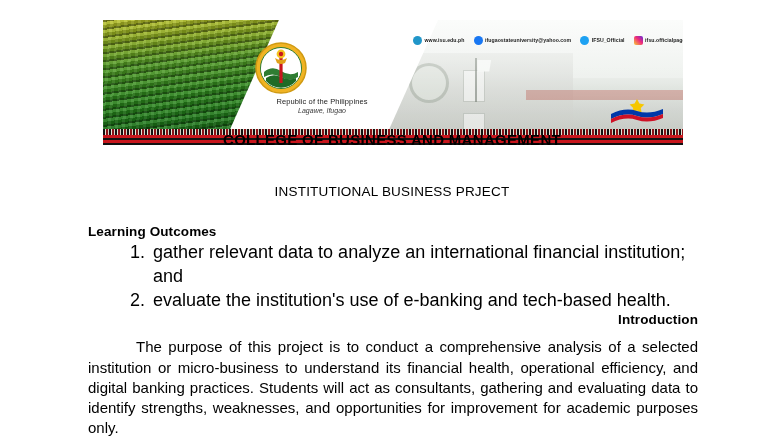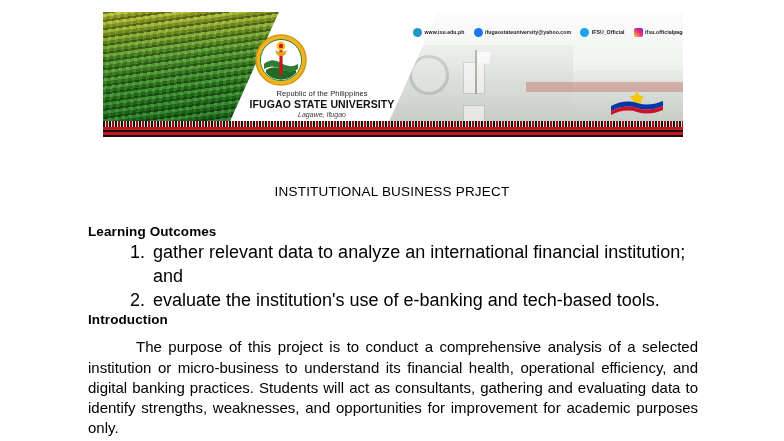--- a/index.html
+++ b/index.html
@@ -22,21 +22,21 @@
     position: relative;
     width: 784px;
     height: 441px;
     background: #ffffff;
   }
 
   
   .banner {
     position: absolute;
     left: 103px;
-    top: 12px;
+    top: 20px;
     width: 580px;
     height: 125px;
     overflow: hidden;
     background: #fef9c3;
   }
 
   
   .banner-left {
     position: absolute;
     left: 0;
@@ -326,21 +326,21 @@
     padding-left: 62px;
     font-size: 18px;
     color: #000;
   }
   ol.outcomes li {
     margin: 0;
     padding-left: 3px;
     line-height: 1.32;
   }
 
-  .sec-intro { margin-top: 22px; }
+  .sec-intro { margin-top: 22px; text-align: right; }
 
   p.para {
     font-size: 15px;
     text-align: justify;
     text-indent: 48px;
     margin: 10px 0 0 0;
     line-height: 1.35;
     color: #000;
   }
 </style>
@@ -383,21 +383,20 @@
         <rect x="24.4" y="13" width="3.2" height="28" fill="#c8161d"></rect>
         <circle cx="26" cy="12" r="4.4" fill="#f3c220"></circle>
         <circle cx="26" cy="12" r="2.2" fill="#c8161d"></circle>
         <path d="M20 16 q6 4 12 0 l-2 5 q-4 2 -8 0 z" fill="#e0a119"></path>
         <circle cx="26" cy="26" r="25" fill="none" stroke="#d09a12" stroke-width="1.5"></circle>
       </svg>
     </div>
 
     <div class="isu-names">
       <div class="isu-rep">Republic of the Philippines</div>
-      <div class="isu-name">IFUGAO STATE UNIVERSITY</div>
       <div class="isu-loc">Lagawe, Ifugao</div>
     </div>
 
     <div class="social-strip">
       <span class="social-item">
         <span class="s-ico web"></span>
         <span class="s-txt">www.isu.edu.ph</span>
       </span>
       <span class="social-item">
         <span class="s-ico fb"></span>
@@ -424,30 +423,31 @@
 
     <div class="ikat">
       <div class="ikat-row ikat-a"></div>
       <div class="ikat-row ikat-b"></div>
       <div class="ikat-row ikat-c"></div>
       <div class="ikat-row ikat-d"></div>
       <div class="ikat-row ikat-e"></div>
     </div>
   </div>
 
+  <div class="doc-title-college">COLLEGE OF BUSINESS AND MANAGEMENT</div>
   <div class="doc-title-project">INSTITUTIONAL BUSINESS PRJECT</div>
 
   <div class="body-area">
 
     <h2 class="sec">Learning Outcomes</h2>
 
 
     <ol class="outcomes">
       <li>gather relevant data to analyze an international financial institution; and</li>
-      <li>evaluate the institution's use of e-banking and tech-based tools.</li>
+      <li>evaluate the institution's use of e-banking and tech-based health.</li>
     </ol>
 
     <h2 class="sec sec-intro">Introduction</h2>
 
     <p class="para">The purpose of this project is to conduct a comprehensive analysis of a selected institution or micro-business to understand its financial health, operational efficiency, and digital banking practices. Students will act as consultants, gathering and evaluating data to identify strengths, weaknesses, and opportunities for improvement for academic purposes only.</p>
   </div>
 
 </div>
 
 </body></html>

